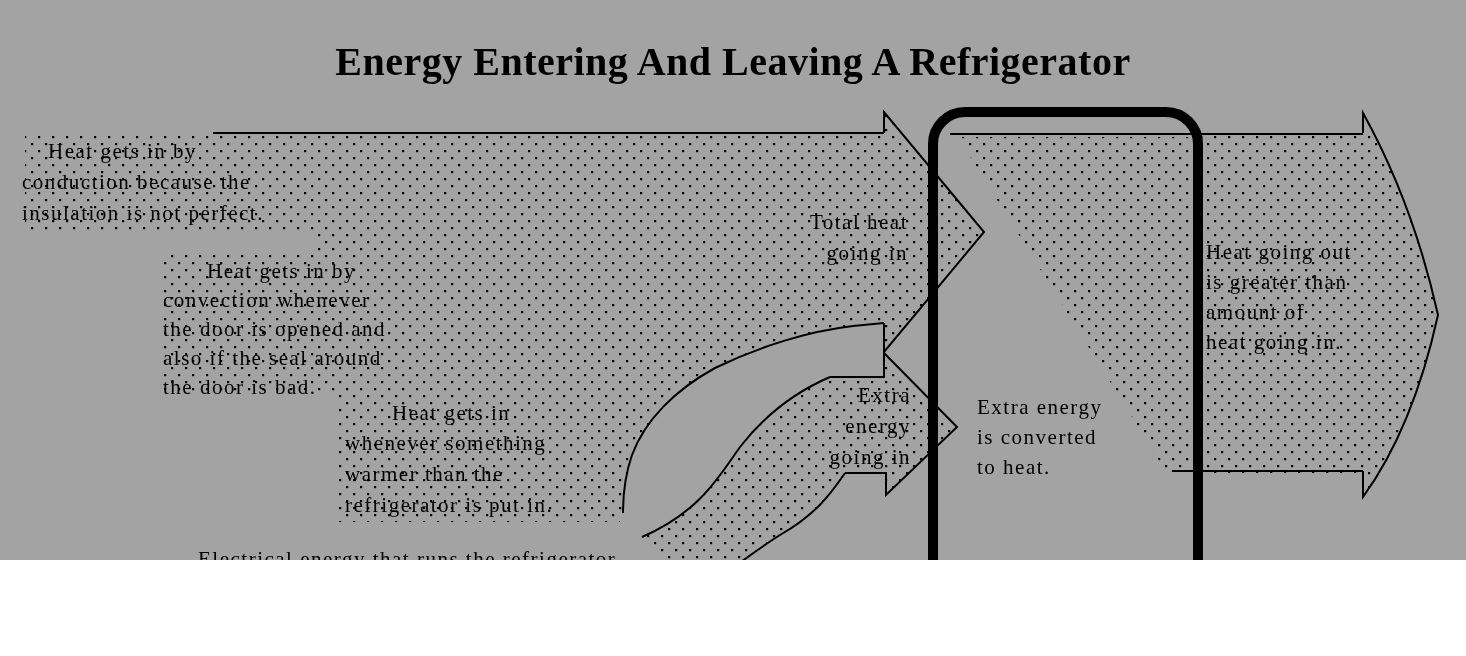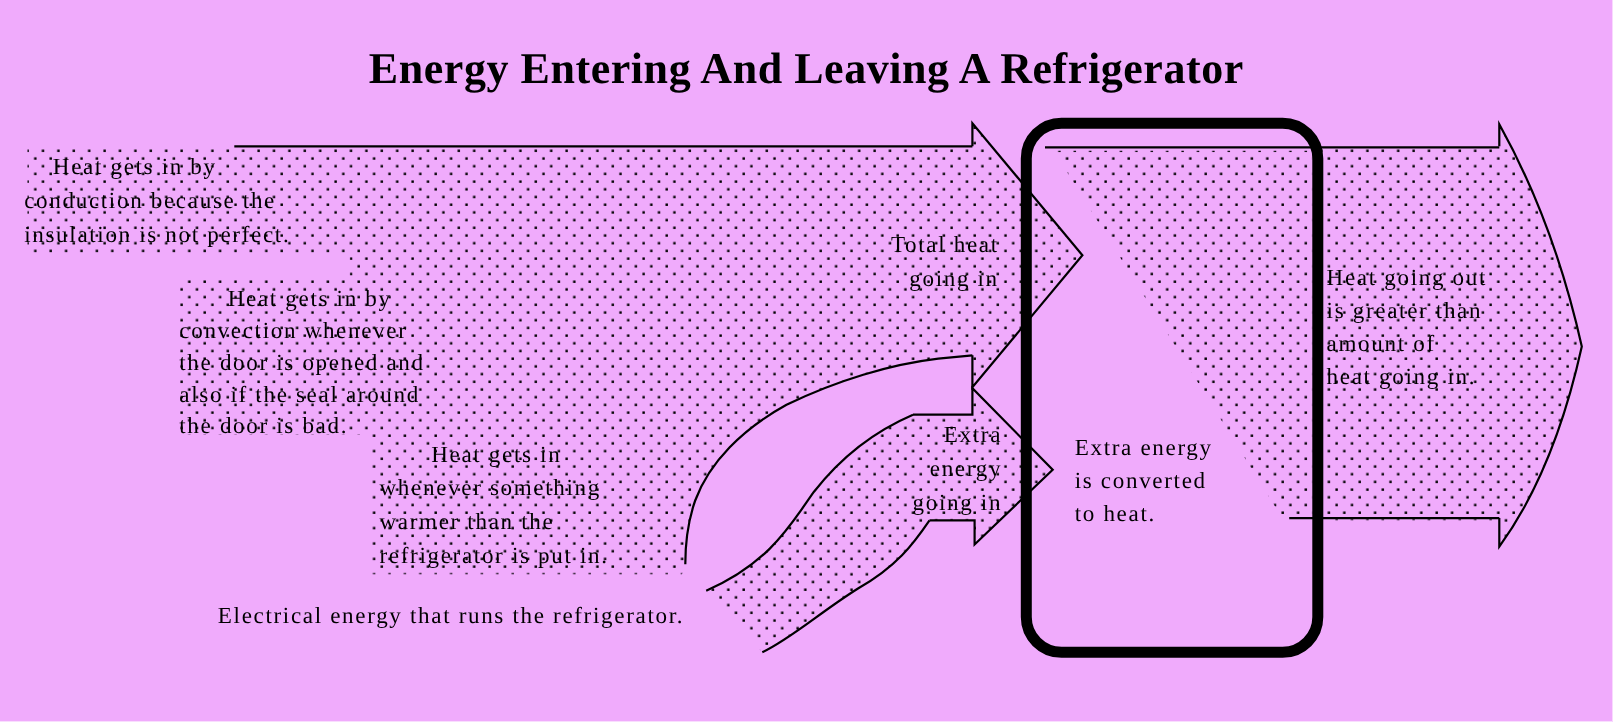--- a/index.html
+++ b/index.html
@@ -1,19 +1,19 @@
 <!DOCTYPE html>
 <html><head>
 <meta charset="utf-8">
 <style>
   html,body{margin:0;padding:0;background:#ffffff;}
   .stage{
     position:relative;
-    width:1466px;height:656px;
-    background:#f0abfc;
+    width:1466px;height:560px;
+    background:#a3a3a3;
     font-family:"Liberation Serif","DejaVu Serif",serif;
     overflow:hidden;
   }
   svg{display:block;}
   text{
     fill:#000;
     font-family:"Liberation Serif","DejaVu Serif",serif;
     font-size:21px;
     letter-spacing:1.5px;
   }

